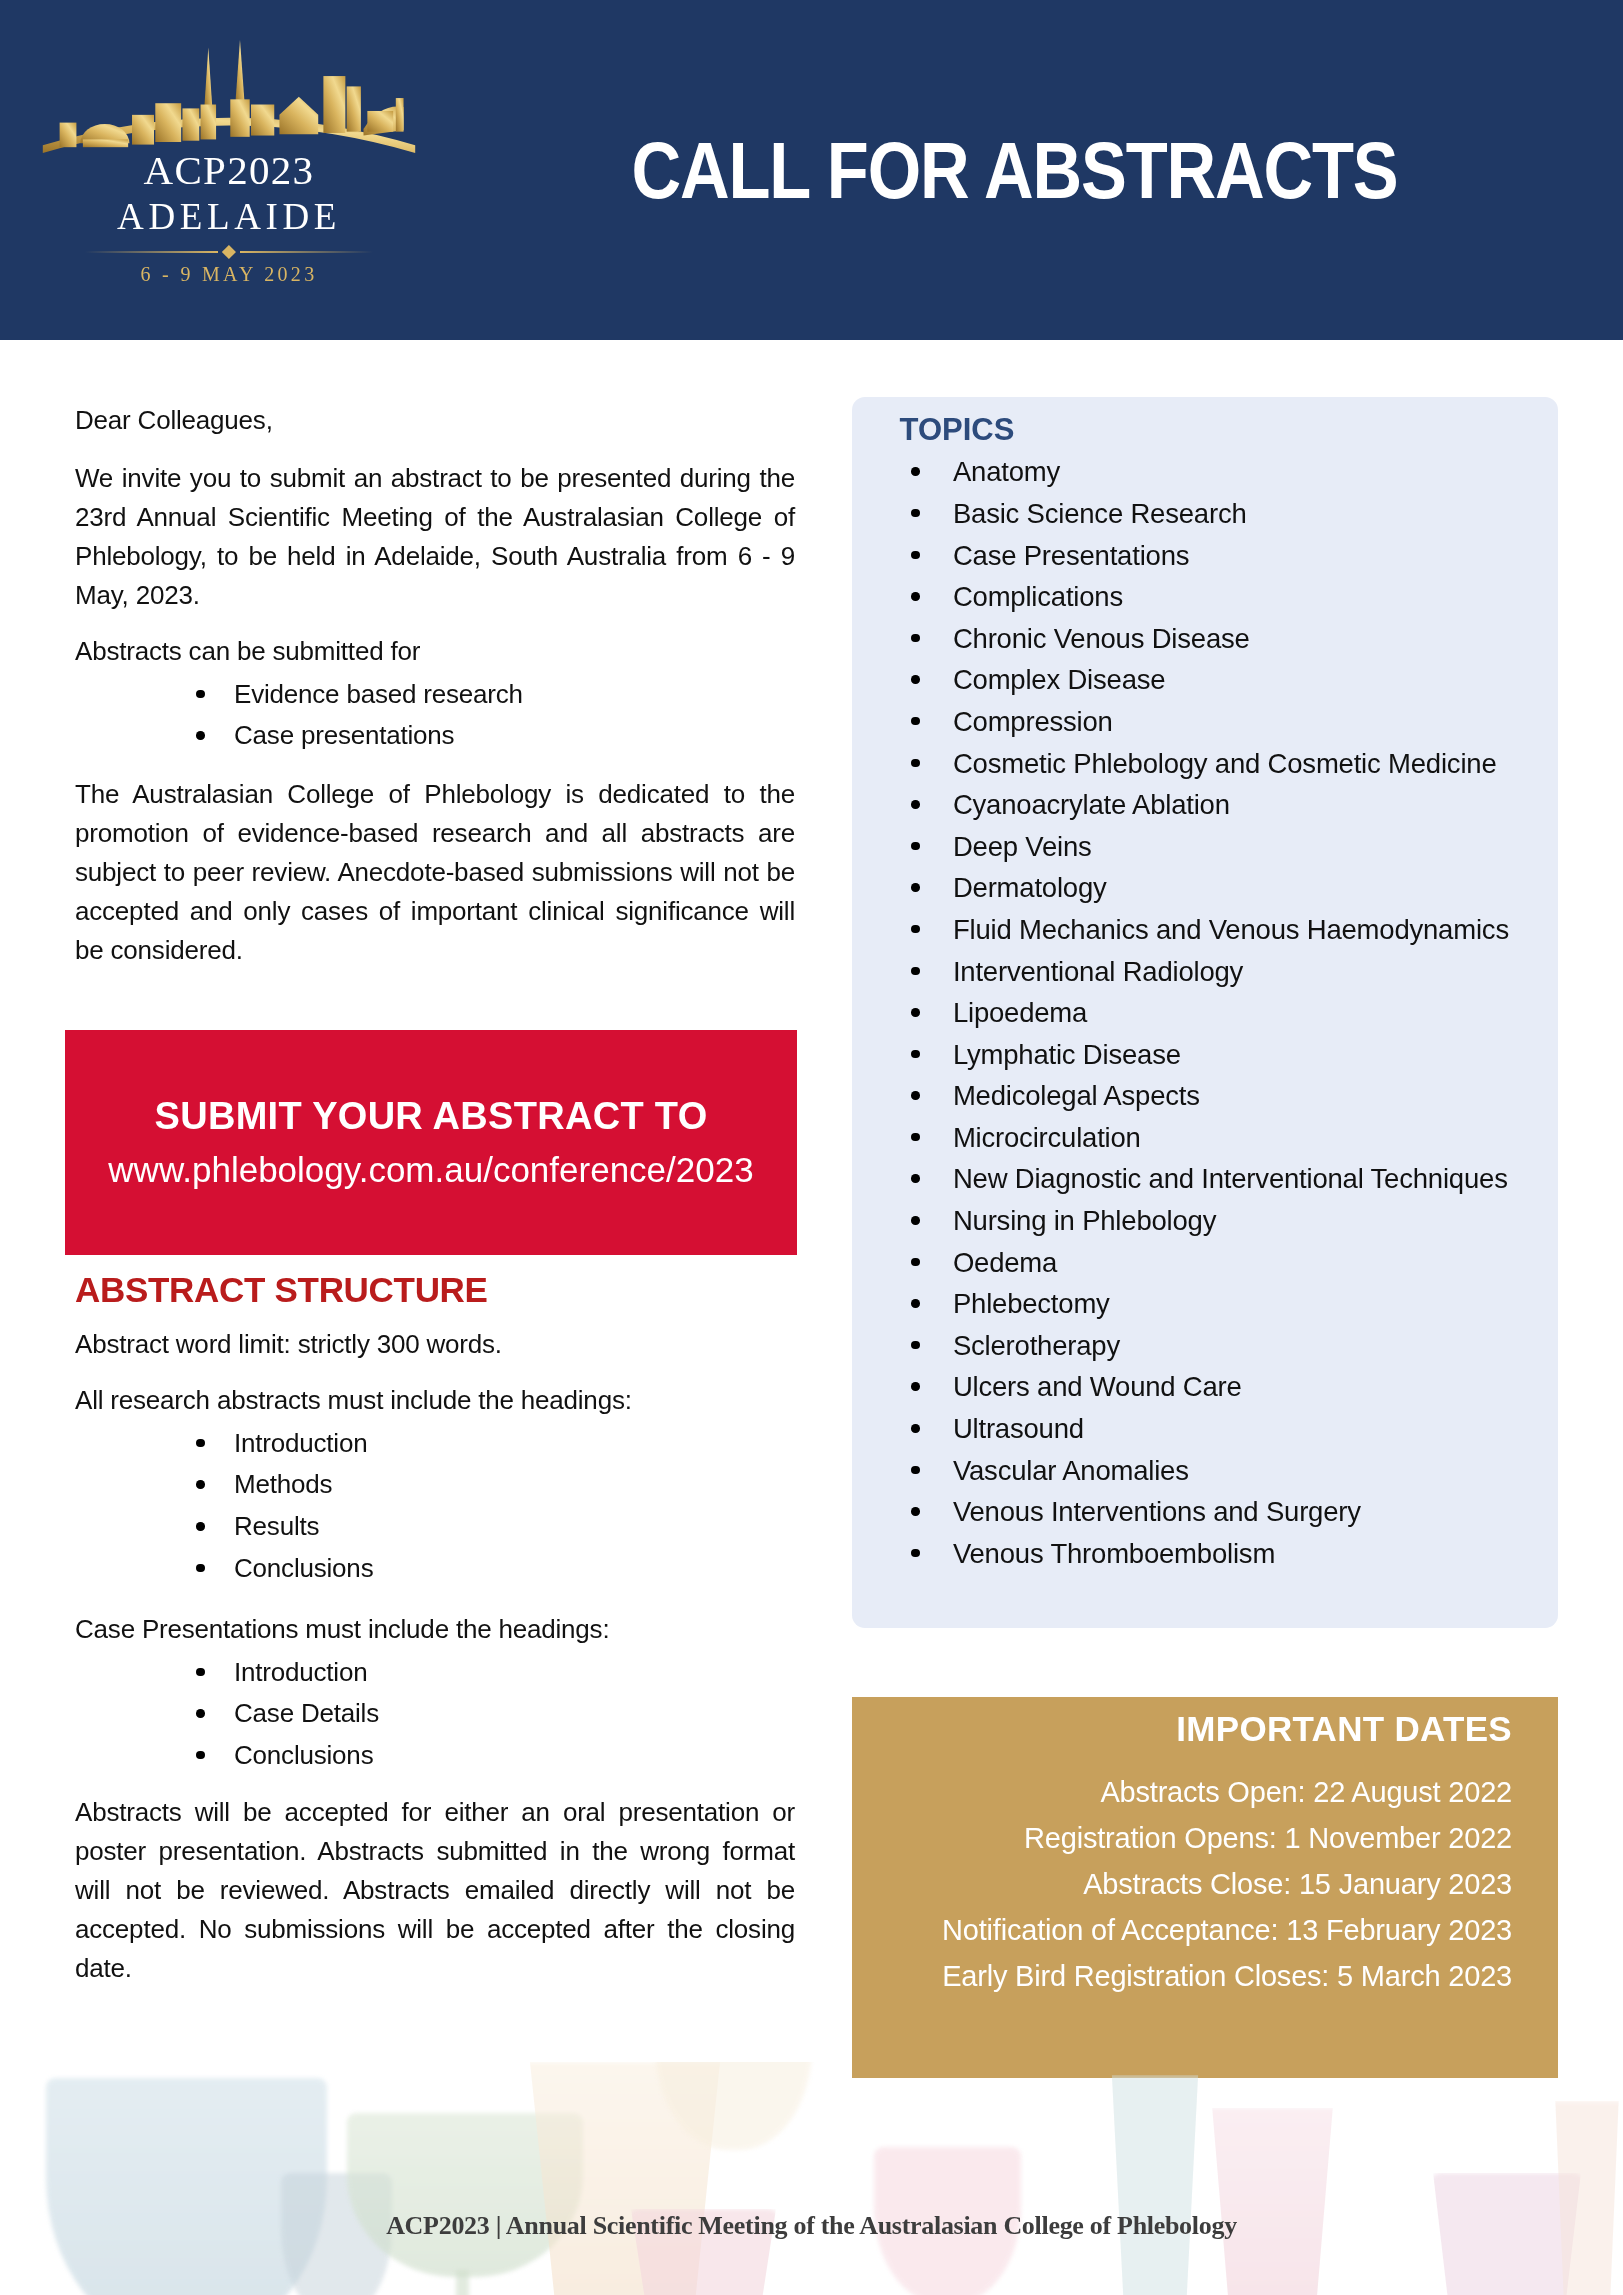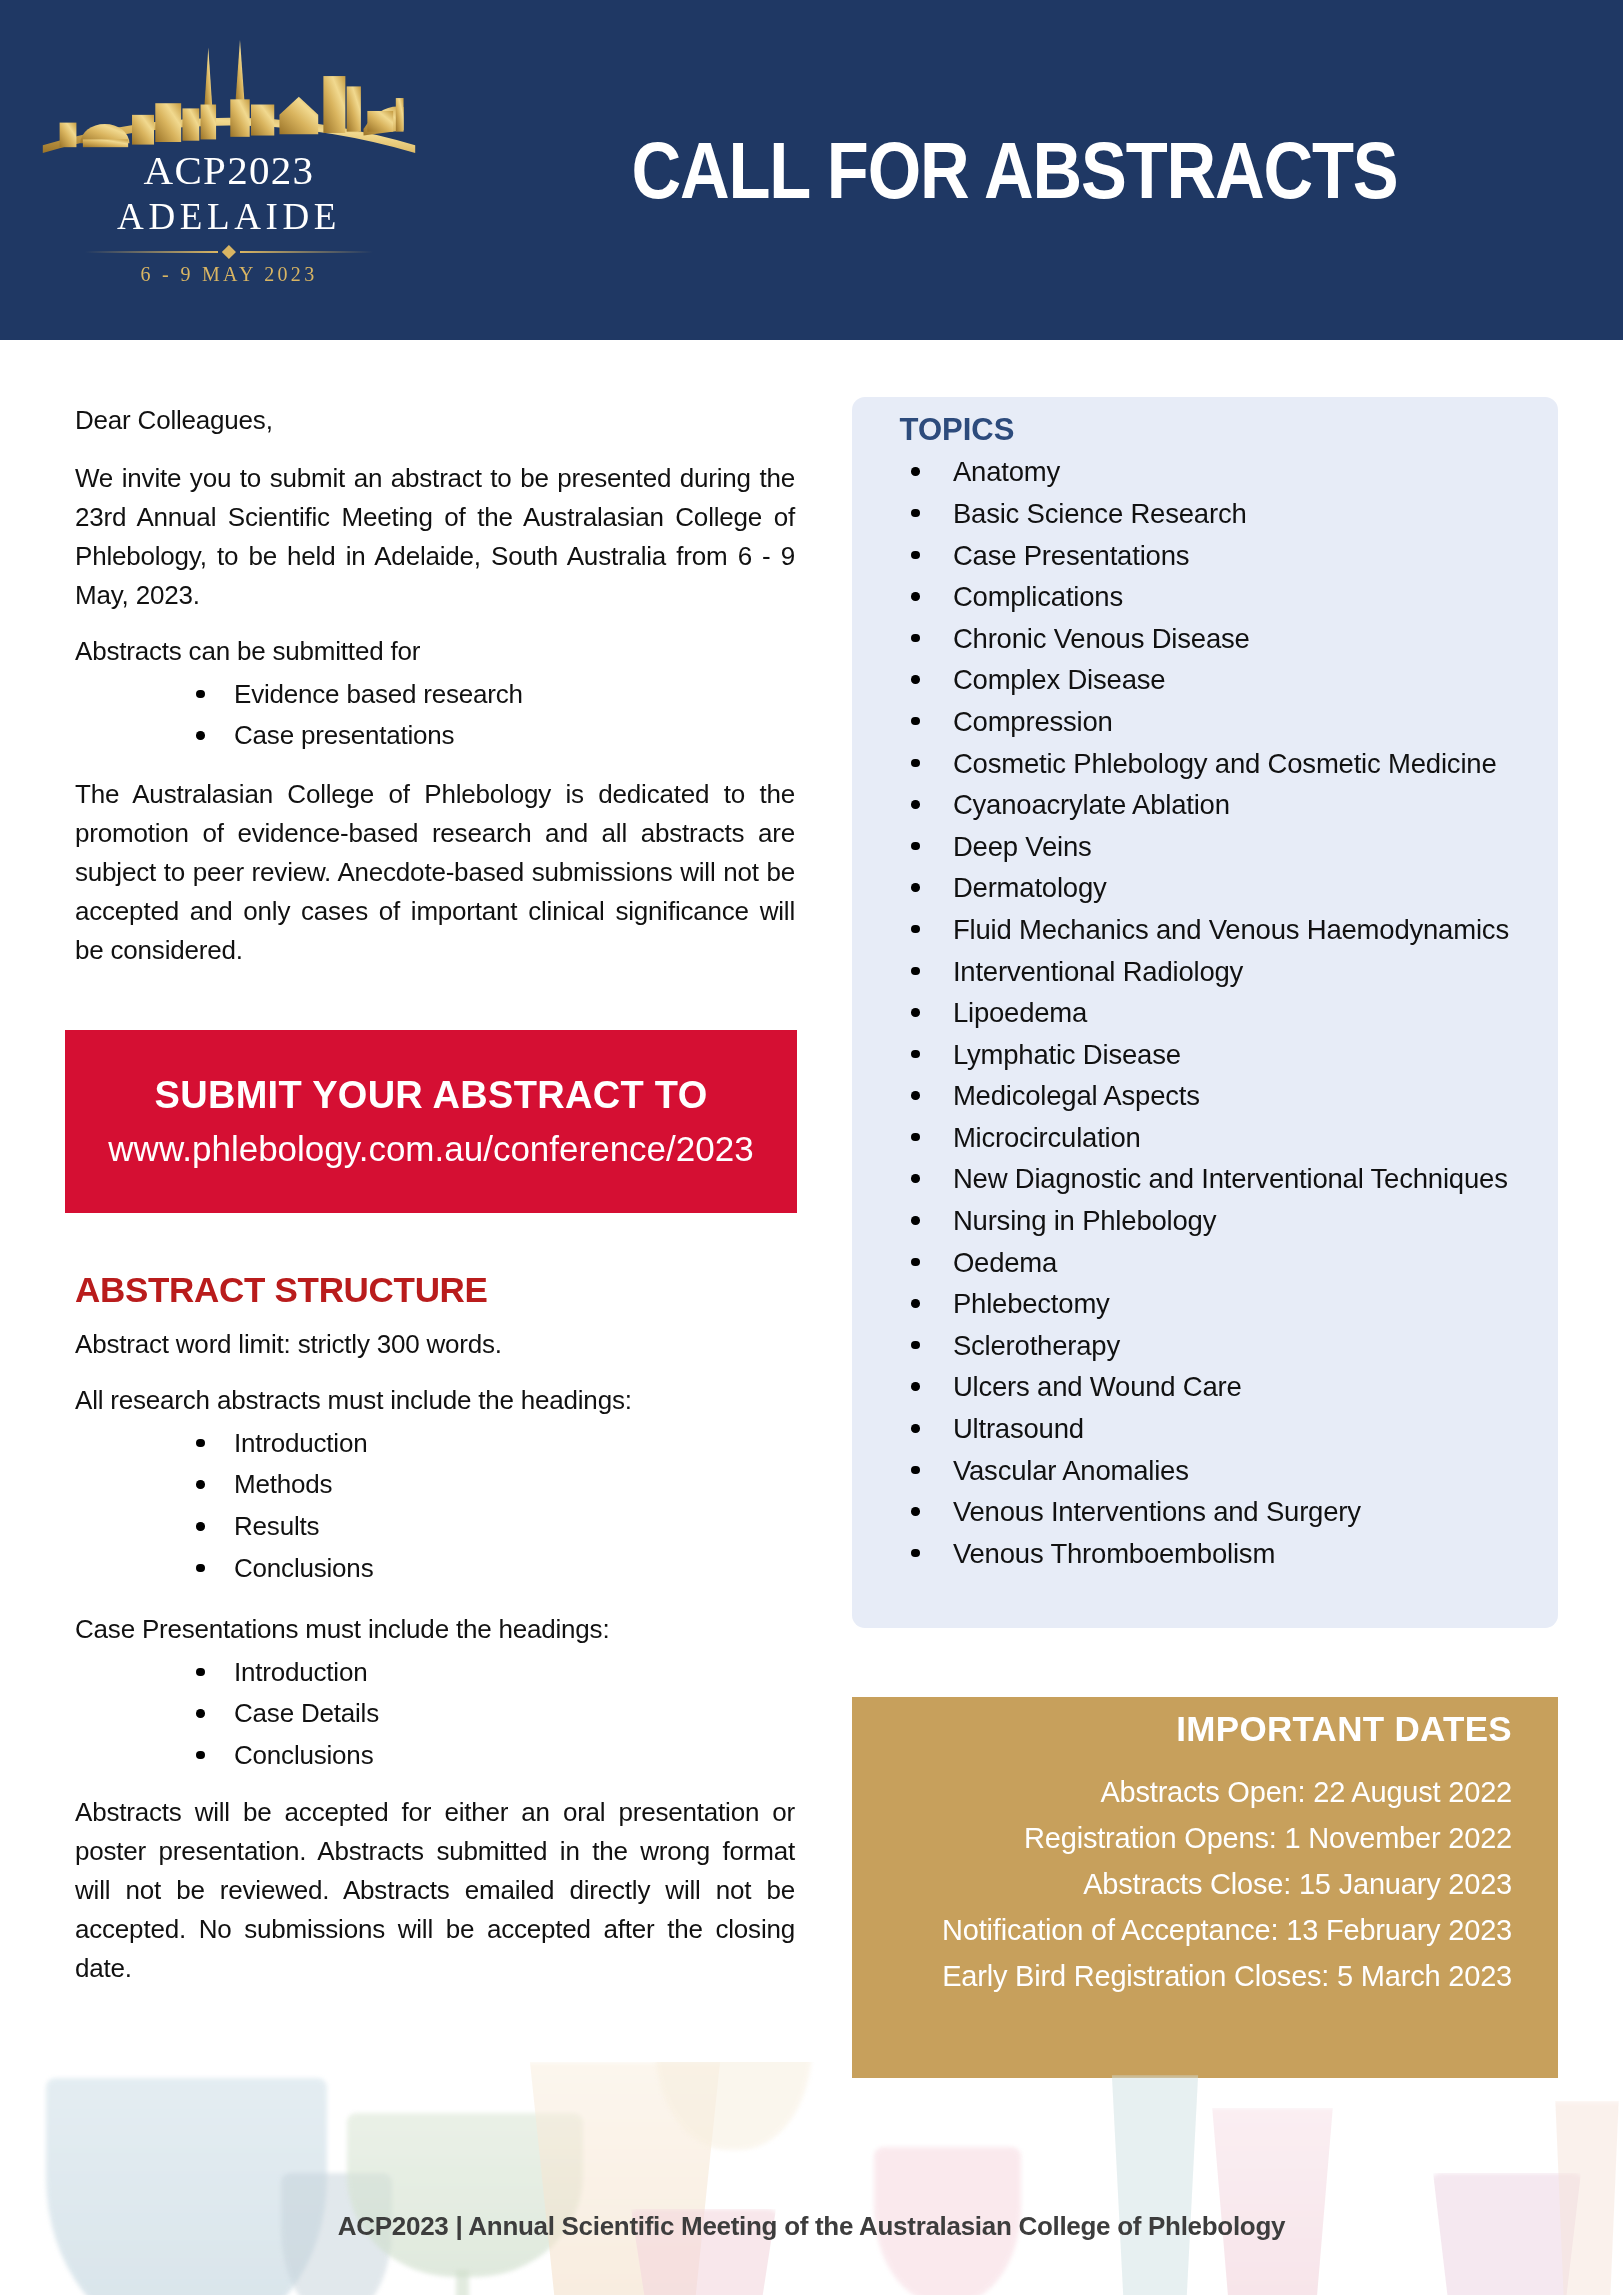--- a/index.html
+++ b/index.html
@@ -36,21 +36,21 @@
   .lead-gap{margin-bottom:3.9px !important;}
   .blist{margin:0;}
   .bitem{display:flex;margin-bottom:2.6px;}
   .bdot{width:8.5px;height:8.5px;border-radius:50%;background:#000;flex:none;margin:15px 29.5px 0 121px;}
   .btext{flex:1;}
   .mt-case{margin-top:22px !important;}
   .mt-accept{margin-top:18.3px !important;}
   .teal-heading{margin:0 0 17px 0;font-size:35px;line-height:37px;font-weight:bold;color:#b91c1c;letter-spacing:-0.3px;}
   
   .banner{
-    position:absolute;left:65px;top:1030px;width:732px;height:183px;background:#d50f33;
+    position:absolute;left:65px;top:1030px;width:732px;height:225px;background:#d50f33;
     display:flex;flex-direction:column;justify-content:center;align-items:center;color:#fff;
   }
   .banner-line1{font-size:38px;font-weight:bold;letter-spacing:0.3px;}
   .banner-url{font-size:35px;font-weight:normal;margin-top:12px;letter-spacing:0px;}
   
   .topics{
     position:absolute;left:852px;top:397px;width:706px;height:1231px;background:#e7ecf7;
     box-sizing:border-box;padding:11.8px 19.6px 0 45px;font-size:27.5px;line-height:39px;letter-spacing:-0.2px;border-radius:13px;
   }
   .topics h2{margin:0 0 2.6px 2.6px;font-size:31px;line-height:41px;font-weight:bold;color:#2d4b7c;letter-spacing:0px;}
@@ -76,21 +76,21 @@
   .g4{left:517px;top:0px;width:216px;height:249px;background:linear-gradient(180deg,#f9efe0,#f3ddc4);opacity:.55;}
   .g5{left:628px;top:147px;width:151px;height:98px;background:#f3d7de;opacity:.6;}
   .g6{left:655px;top:-79px;width:157px;height:167px;background:#f7eedd;opacity:.5;}
   .g7{left:874px;top:85px;width:147px;height:157px;background:#f6d5dd;opacity:.5;}
   .g8{left:1106px;top:13px;width:98px;height:229px;background:#d4e4e6;opacity:.55;}
   .g9{left:1204px;top:46px;width:137px;height:196px;background:linear-gradient(180deg,#f8e4ea,#f2d3dc);opacity:.6;}
   .g10{left:1430px;top:111px;width:154px;height:131px;background:#eed9e6;opacity:.6;}
   .g11{left:1551px;top:39px;width:72px;height:203px;background:#f6e3da;opacity:.5;}
   .footer-text{
     position:absolute;left:0;top:2211px;width:1623px;margin:0;text-align:center;z-index:3;
-    font-size:26px;font-weight:bold;color:#3d3d3d;letter-spacing:-0.3px;
+    font-size:26px;font-weight:bold;color:#3d3d3d;letter-spacing:-0.3px;font-family:Liberation Serif, serif;
   }
 </style>
 </head>
 <body>
 
 <div class="page">
 
   <header class="header">
     <div class="logo">
       <svg class="skyline" viewBox="0 0 580 215" aria-hidden="true">

